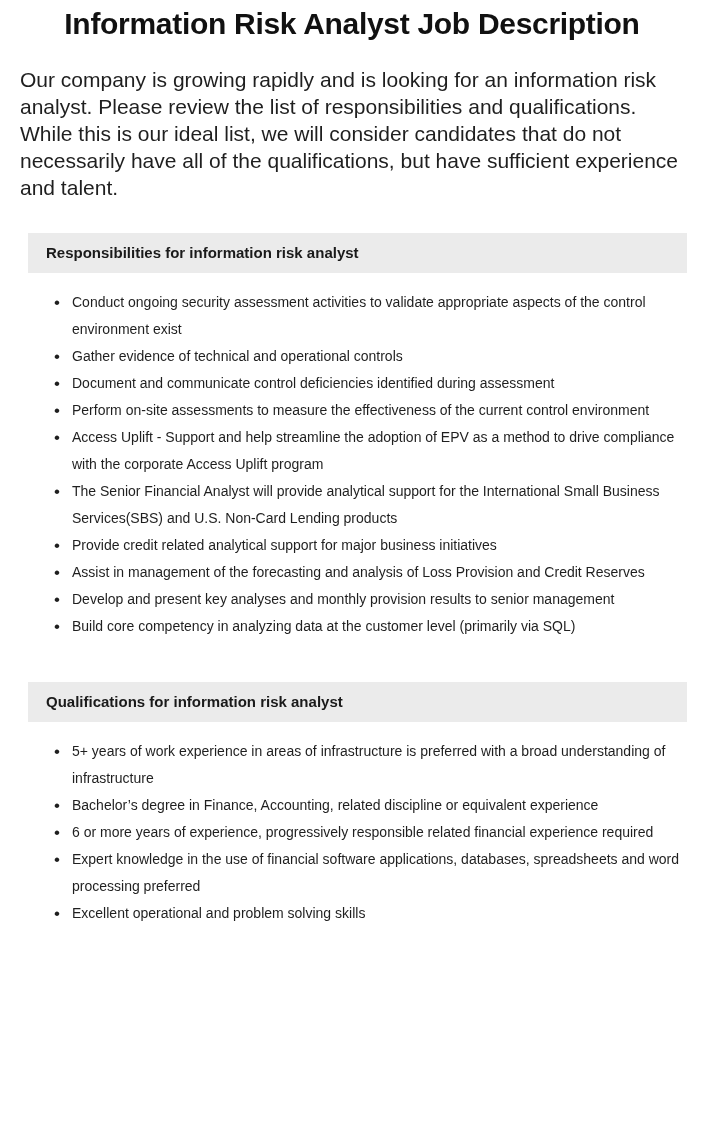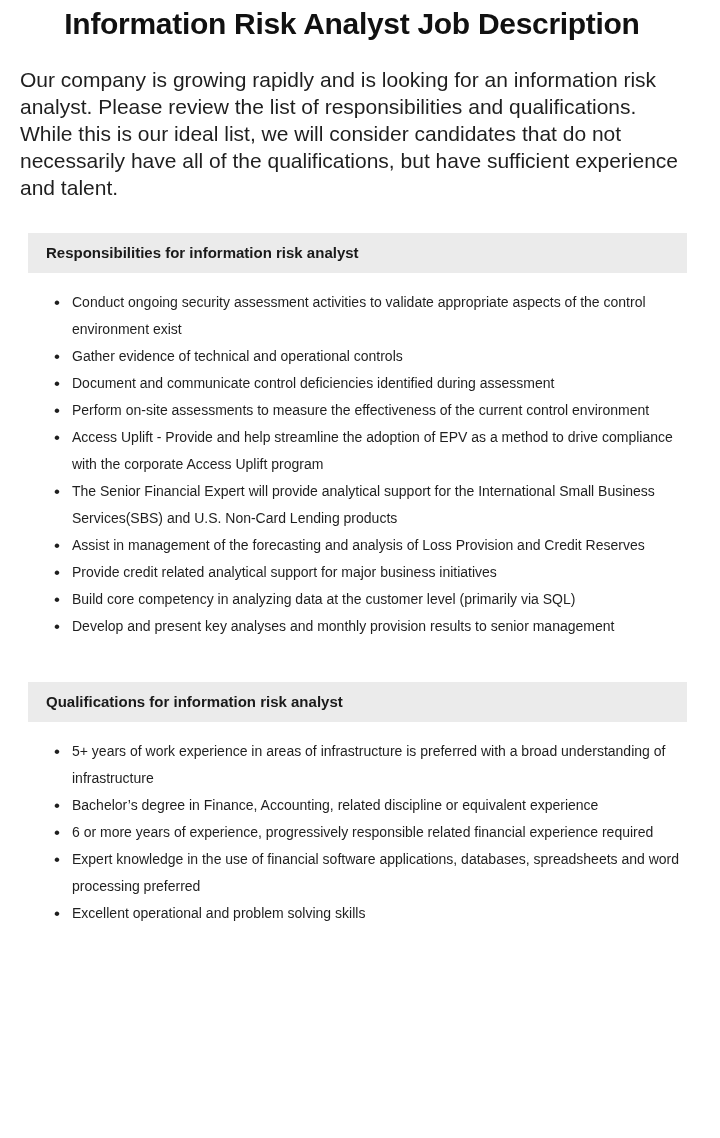--- a/index.html
+++ b/index.html
@@ -94,26 +94,26 @@
 
   <p class="intro">Our company is growing rapidly and is looking for an information risk analyst. Please review the list of responsibilities and qualifications. While this is our ideal list, we will consider candidates that do not necessarily have all of the qualifications, but have sufficient experience and talent.</p>
 
   <div class="section">
     <div class="section-header">Responsibilities for information risk analyst</div>
     <ul class="items">
       <li>Conduct ongoing security assessment activities to validate appropriate aspects of the control environment exist</li>
       <li>Gather evidence of technical and operational controls</li>
       <li>Document and communicate control deficiencies identified during assessment</li>
       <li>Perform on-site assessments to measure the effectiveness of the current control environment</li>
-      <li>Access Uplift - Provide and help streamline the adoption of EPV as a method to drive compliance with the corporate Access Uplift program</li>
-      <li>The Senior Financial Expert will provide analytical support for the International Small Business Services(SBS) and U.S. Non-Card Lending products</li>
+      <li>Access Uplift - Support and help streamline the adoption of EPV as a method to drive compliance with the corporate Access Uplift program</li>
+      <li>The Senior Financial Analyst will provide analytical support for the International Small Business Services(SBS) and U.S. Non-Card Lending products</li>
+      <li>Provide credit related analytical support for major business initiatives</li>
       <li>Assist in management of the forecasting and analysis of Loss Provision and Credit Reserves</li>
-      <li>Provide credit related analytical support for major business initiatives</li>
+      <li>Develop and present key analyses and monthly provision results to senior management</li>
       <li>Build core competency in analyzing data at the customer level (primarily via SQL)</li>
-      <li>Develop and present key analyses and monthly provision results to senior management</li>
     </ul>
   </div>
 
   <div class="section">
     <div class="section-header">Qualifications for information risk analyst</div>
     <ul class="items">
       <li>5+ years of work experience in areas of infrastructure is preferred with a broad understanding of infrastructure</li>
       <li>Bachelor’s degree in Finance, Accounting, related discipline or equivalent experience</li>
       <li>6 or more years of experience, progressively responsible related financial experience required</li>
       <li>Expert knowledge in the use of financial software applications, databases, spreadsheets and word processing preferred</li>

